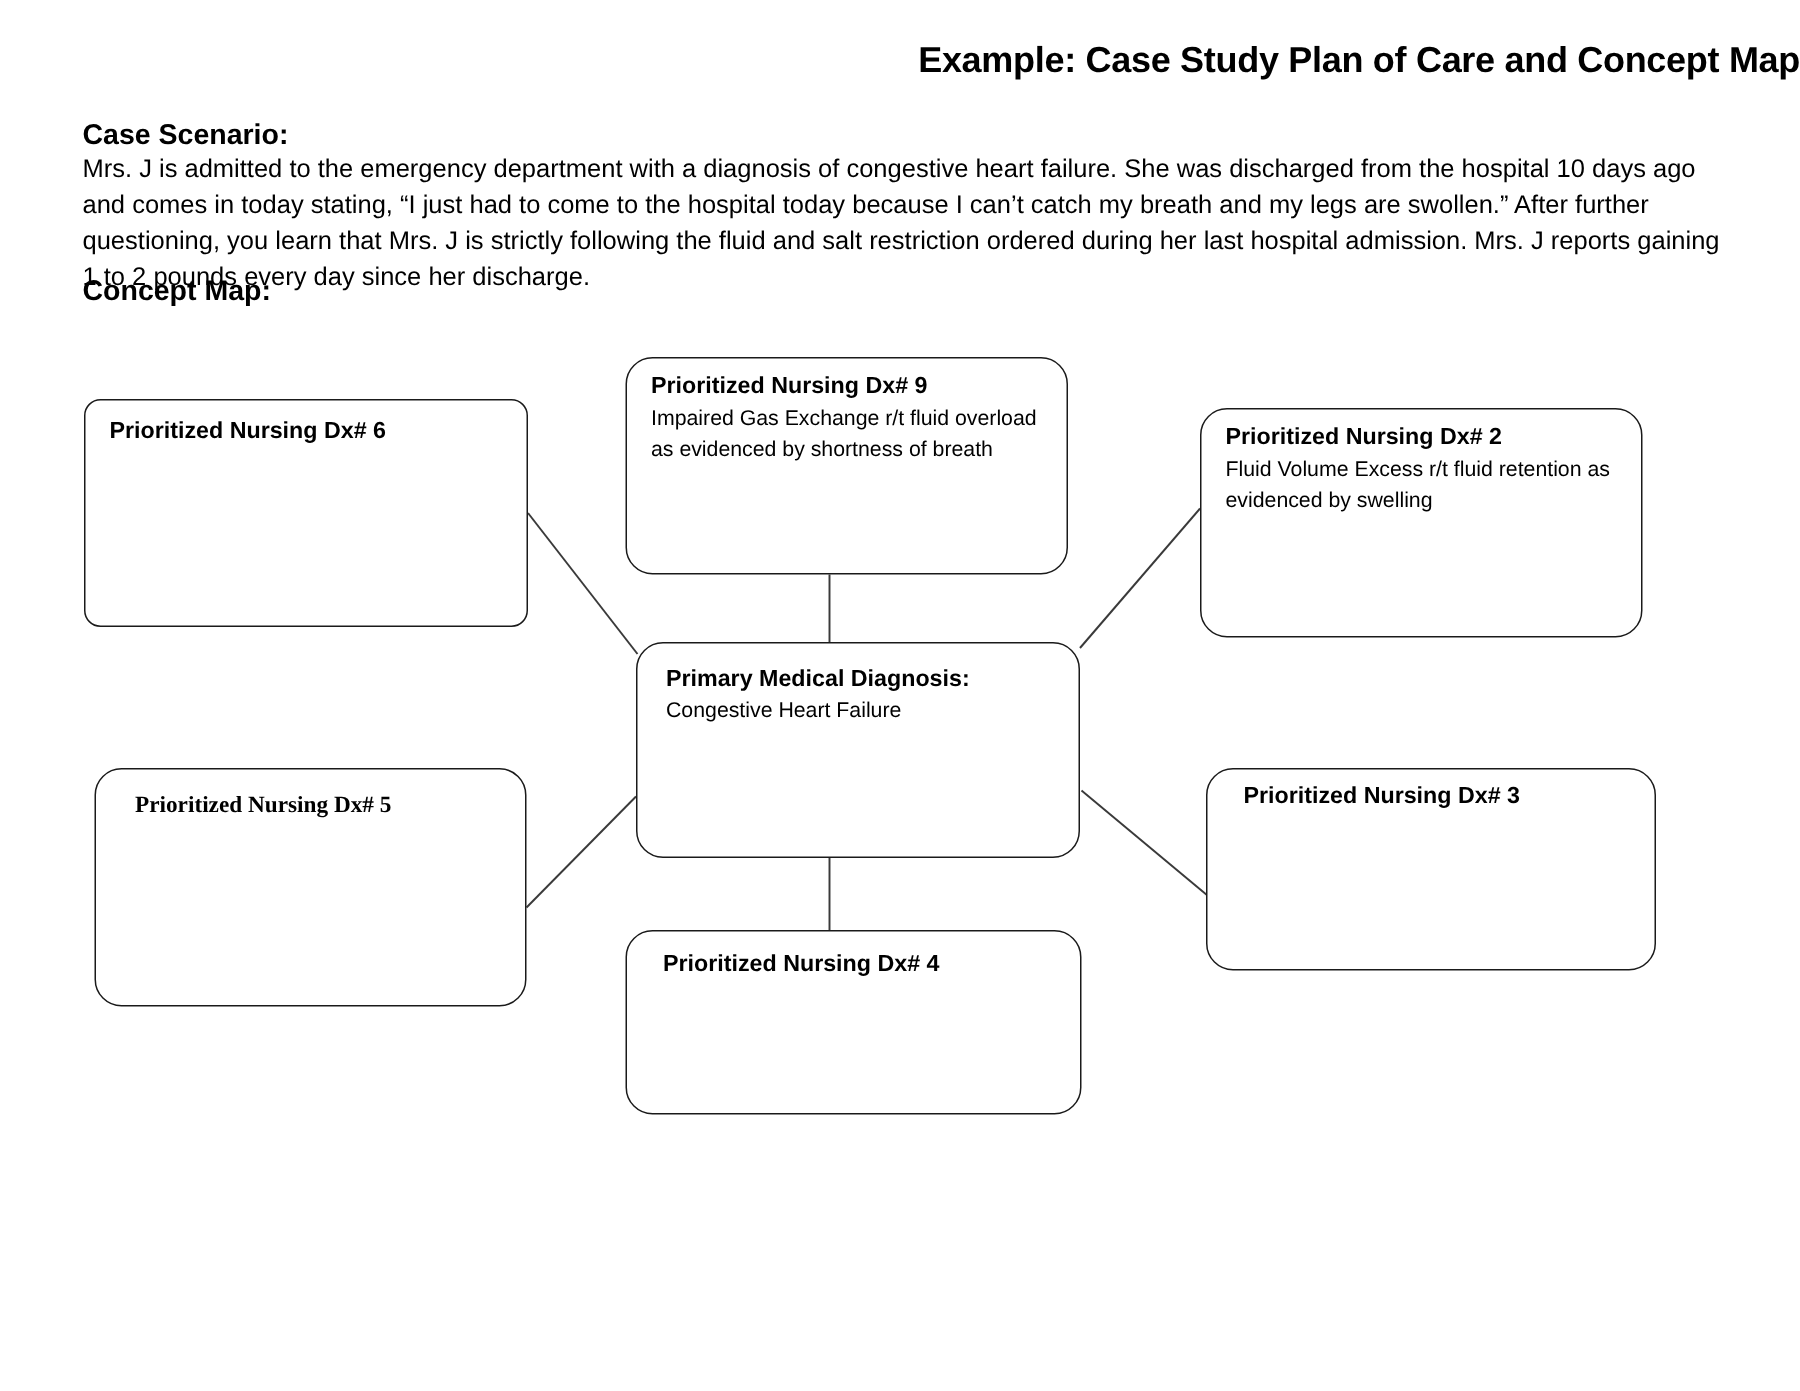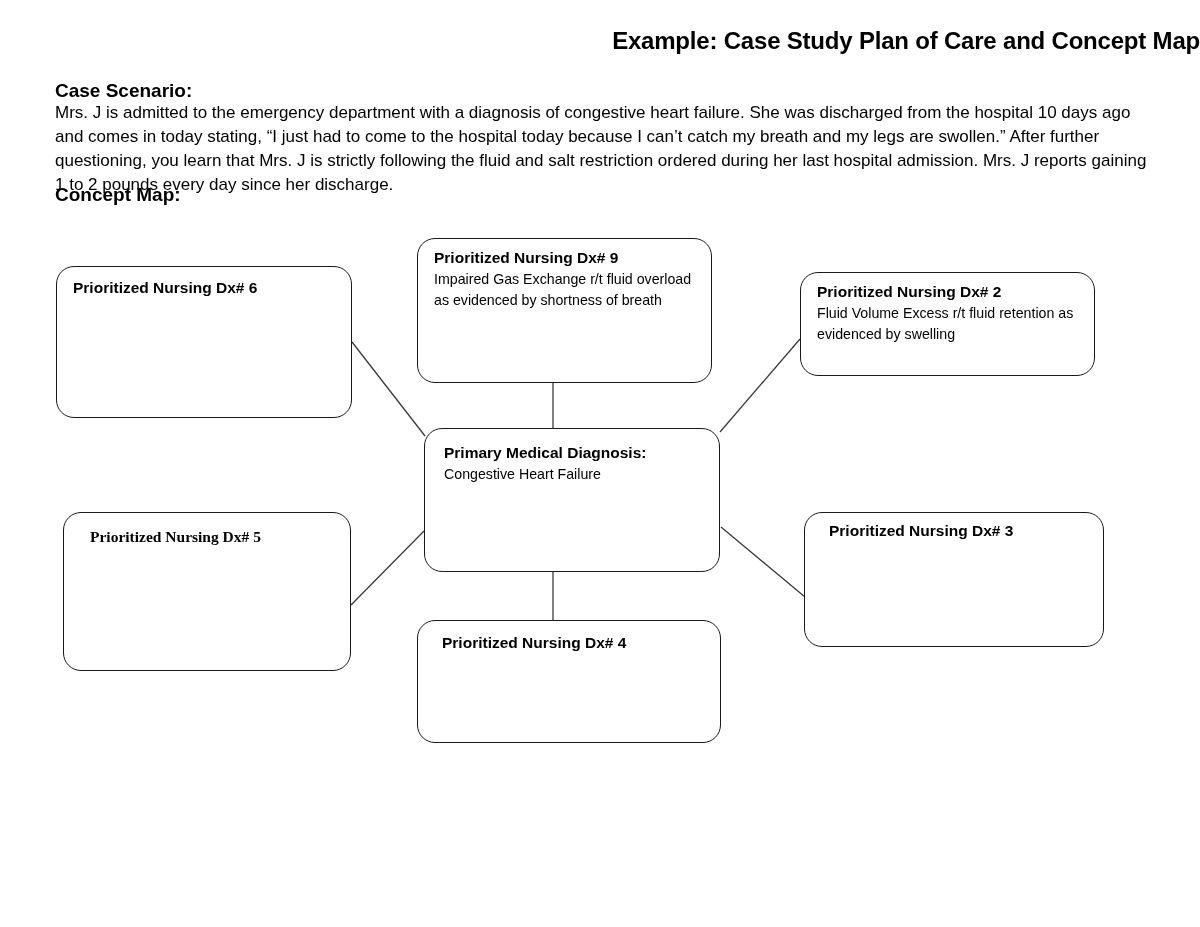--- a/index.html
+++ b/index.html
@@ -89,23 +89,23 @@
     white-space: nowrap;
   }
   .node .node-body {
     font-size: 14.2px;
     font-weight: normal;
     line-height: 21px;
     margin: 0;
   }
 
   
-  #node-dx6     { left: 56px;  top: 266px; width: 296px; height: 152px; }
+  #node-dx6     { left: 56px;  top: 266px; width: 296px; height: 152px; border-radius: 11px; }
   #node-dx1     { left: 417px; top: 238px; width: 295px; height: 145px; padding-top: 9px; }
-  #node-dx2     { left: 800px; top: 272px; width: 295px; height: 104px; padding-top: 9px; }
+  #node-dx2     { left: 800px; top: 272px; width: 295px; height: 153px; padding-top: 9px; }
   #node-primary { left: 424px; top: 428px; width: 296px; height: 144px; padding-top: 14px; padding-left: 19px; }
   #node-dx5     { left: 63px;  top: 512px; width: 288px; height: 159px; padding-left: 26px; padding-top: 14px; font-family: Liberation Serif, serif; }
   #node-dx3     { left: 804px; top: 512px; width: 300px; height: 135px; padding-left: 24px; padding-top: 8px; }
   #node-dx4     { left: 417px; top: 620px; width: 304px; height: 123px; padding-left: 24px; padding-top: 12px; }
 </style>
 </head>
 <body>
 
 <div id="page">
 

